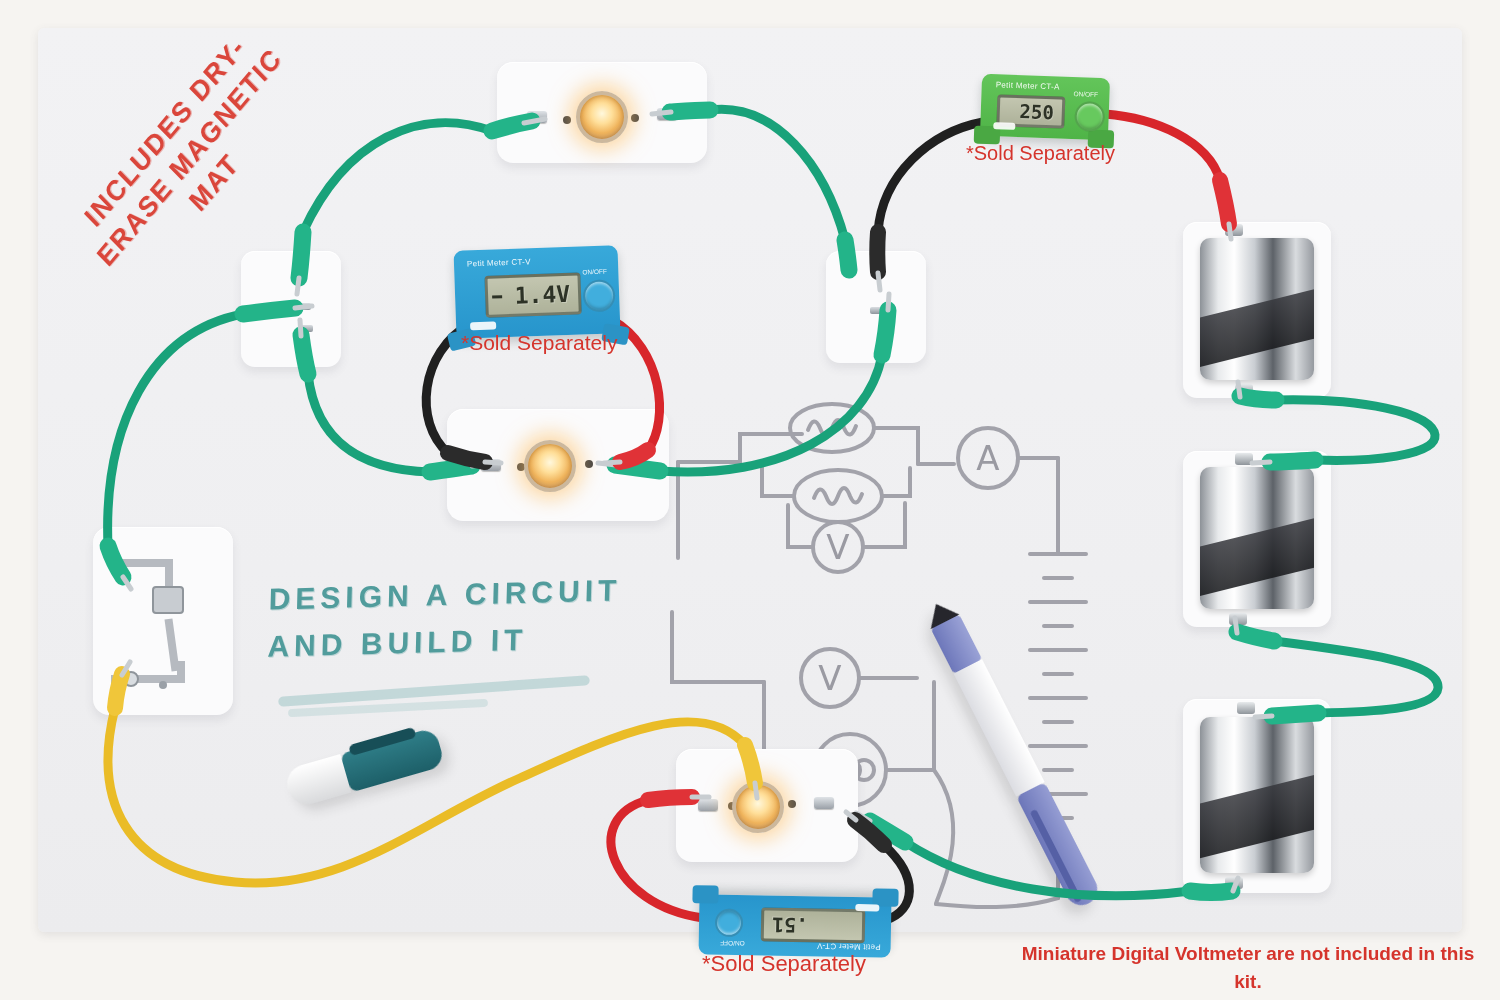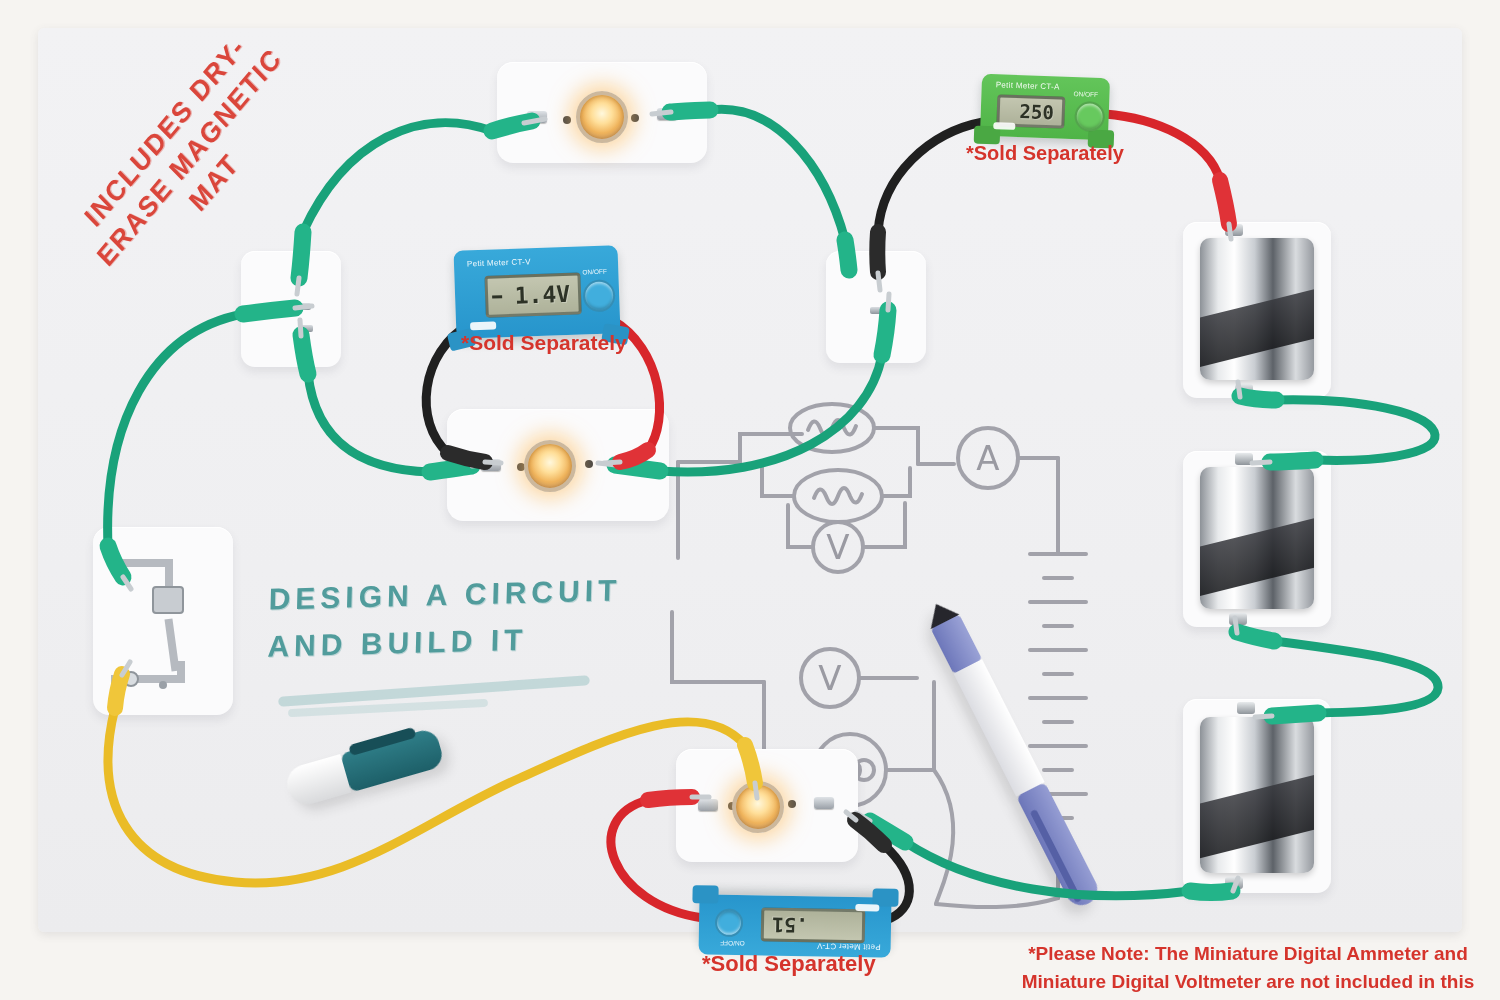--- a/index.html
+++ b/index.html
@@ -48,21 +48,21 @@
   .meter .ear{position:absolute;width:26px;height:18px;border-radius:4px;z-index:-1;}
   .m-green{background:linear-gradient(180deg,#63c55a,#4fb447);}
   .m-green .btn{background:#67c95e;}
   .m-green .ear{background:#4aa843;}
   .m-blue{background:linear-gradient(180deg,#38a9da,#2795cc);}
   .m-blue .btn{background:#41aedd;}
   .m-blue .ear{background:#2b93c5;}
   .lcd .minus{width:10px;height:3px;background:#2d3226;margin-right:auto;margin-left:4px;}
 
   
-  .red-note{position:absolute;color:#d5342c;font-weight:bold;white-space:nowrap;}
+  .red-note{position:absolute;color:#d5342c;font-weight:normal;white-space:nowrap;}
   .note-block{position:absolute;color:#d5342c;font-weight:bold;text-align:center;line-height:1.45;}
   .hand-red{position:absolute;color:#da463b;font-weight:bold;text-align:center;
             font-size:27px;letter-spacing:2px;line-height:1.3;white-space:nowrap;
             transform:rotate(-50deg) skewX(-6deg);text-shadow:1px 1px 0 rgba(218,70,59,.35);}
   .hand-teal{position:absolute;color:#519c9c;font-weight:bold;font-size:30px;letter-spacing:5px;
              line-height:1.55;white-space:nowrap;transform:rotate(-1.5deg) skewX(-3deg);
              text-shadow:1px 1px 0 rgba(81,156,156,.3);}
   .smudge{position:absolute;border-radius:6px;background:rgba(95,165,165,.30);}
 
   
@@ -358,17 +358,16 @@
     <div>DESIGN A CIRCUIT</div>
     <div>AND BUILD IT</div>
   </div>
   <div class="smudge" style="left:278px;top:686px;width:312px;height:10px;transform:rotate(-4deg);"></div>
   <div class="smudge" style="left:288px;top:704px;width:200px;height:8px;transform:rotate(-3deg);opacity:.6;"></div>
 
   <div class="red-note" style="left:966px;top:142px;font-size:20px;">*Sold Separately</div>
   <div class="red-note" style="left:461px;top:331px;font-size:21px;">*Sold Separately</div>
   <div class="red-note" style="left:702px;top:951px;font-size:22px;">*Sold Separately</div>
   <div class="note-block" style="left:1020px;top:940px;width:456px;font-size:19px;">
-    <div>*Please Note: The Miniature Digital Ammeter and</div>
     <div>Miniature Digital Voltmeter are not included in this kit.</div>
   </div>
 
 </div>
 
 </body></html>

